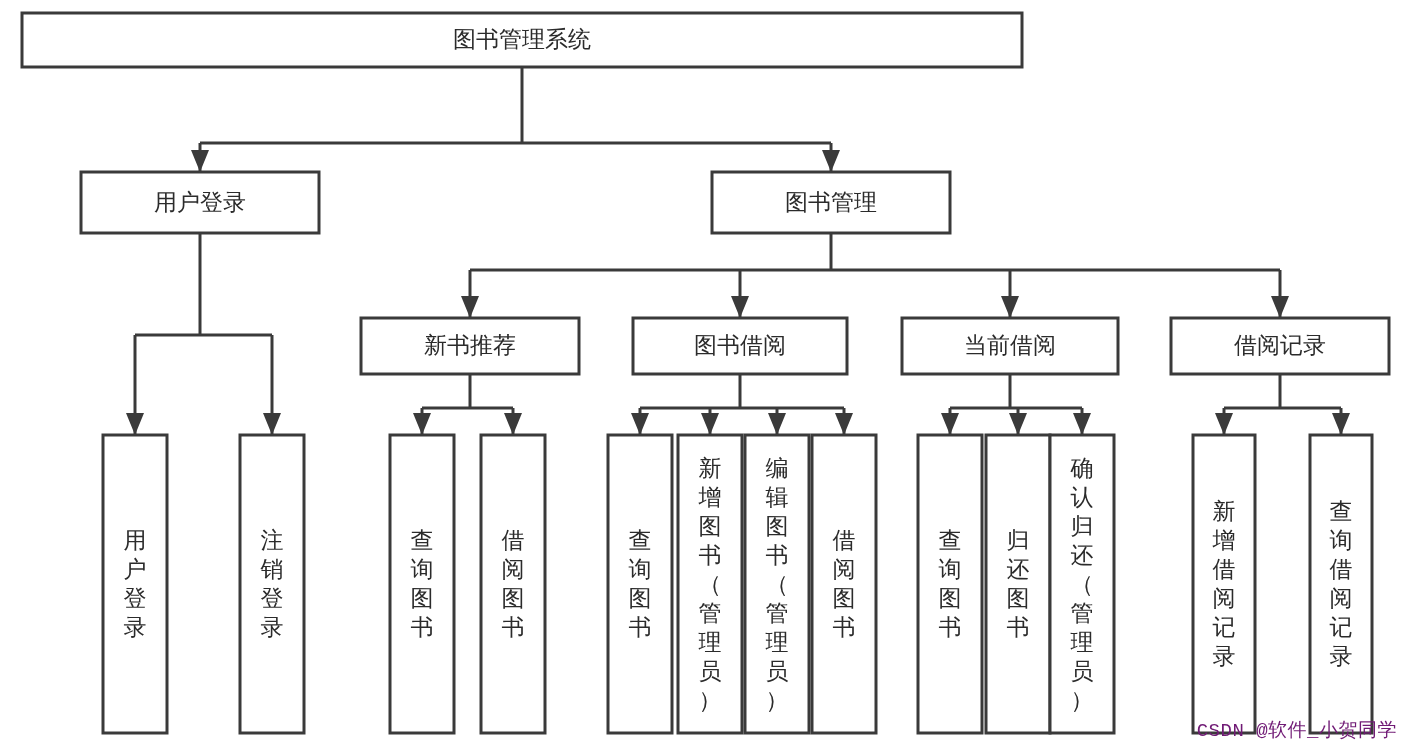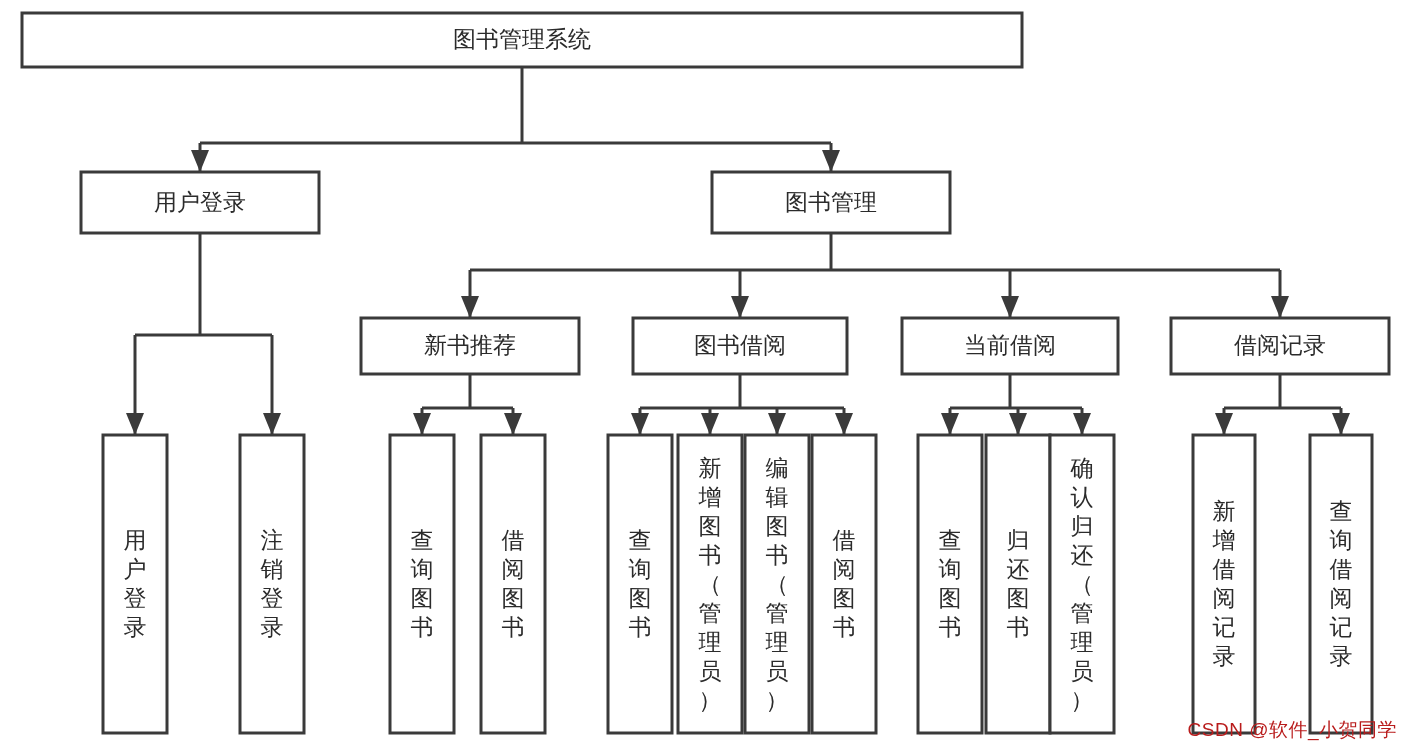--- a/index.html
+++ b/index.html
@@ -53,23 +53,23 @@
   .node-label-v {
     font-family: "Liberation Sans", "DejaVu Sans", sans-serif;
     font-size: 23px;
     fill: #2b2b2b;
     text-anchor: middle;
   }
   .watermark-text {
     position: absolute;
     right: 8px;
     bottom: 4px;
-    font-family: Liberation Sans, sans-serif;
+    font-family: Liberation Mono, monospace;
     font-size: 19px;
-    color: #b91c1c;
+    color: #701a75;
     letter-spacing: 0.5px;
     white-space: nowrap;
     pointer-events: none;
   }
 </style>
 </head>
 <body>
 
 <div id="diagram-root">
   <svg class="diagram-canvas" viewBox="0 0 1405 747">

